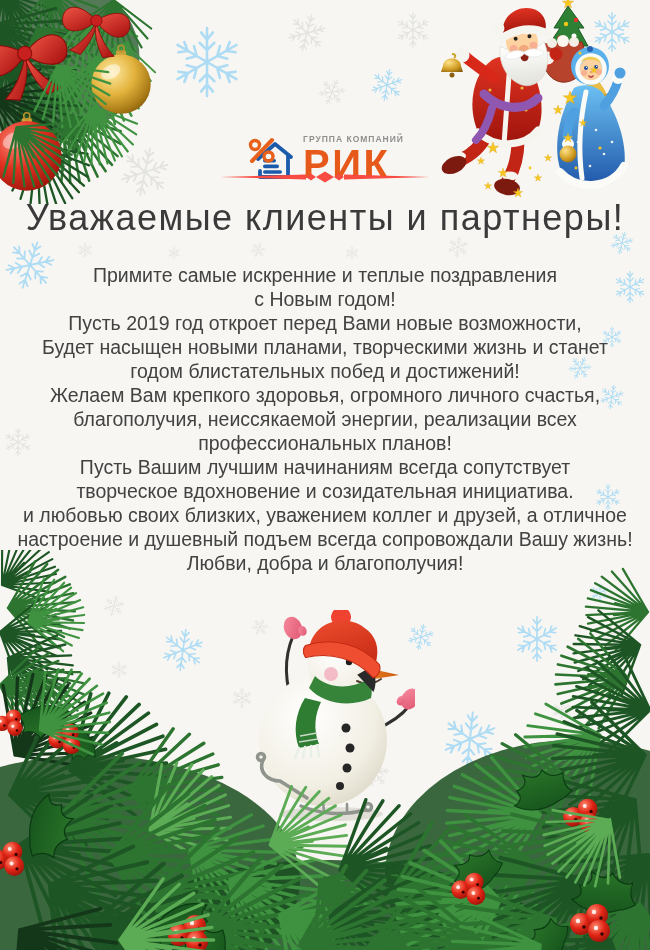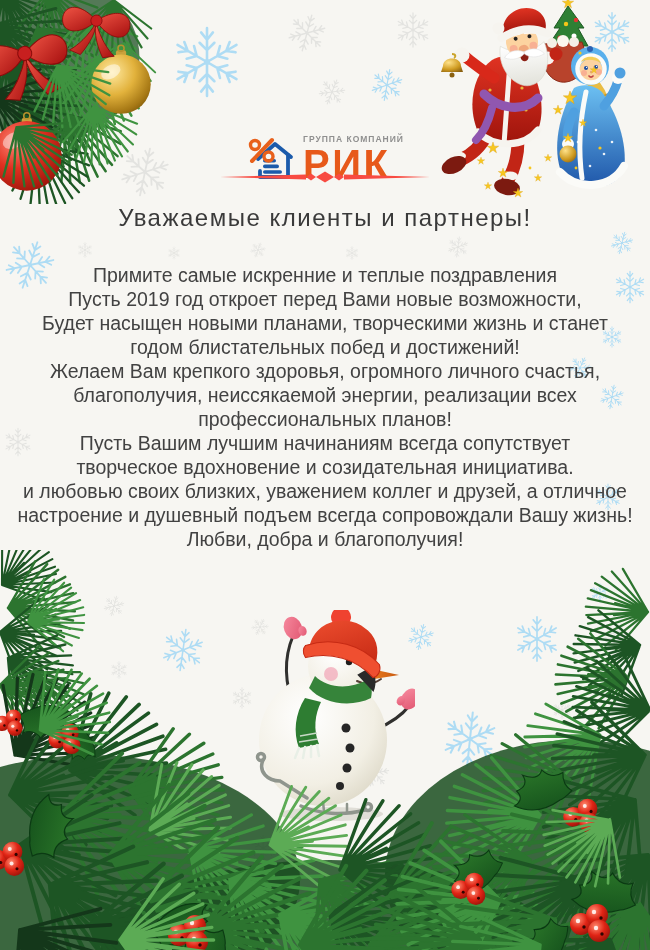--- a/index.html
+++ b/index.html
@@ -12,21 +12,21 @@
 
   .logo{position:absolute;top:110px;left:0;right:0;display:flex;justify-content:center;
         align-items:center;gap:9px;z-index:3;margin-top:24px;}
   .logo-txt{display:flex;flex-direction:column;}
   .logo-top{font-size:8.5px;font-weight:bold;letter-spacing:1px;color:#8f8f8f;}
   .logo-brand{font-size:40px;font-weight:bold;letter-spacing:2.5px;color:#e7591a;line-height:1.0;}
 
   .divider{position:absolute;top:169px;left:50%;transform:translateX(-50%);z-index:3;}
 
   .title{position:absolute;top:196px;left:0;right:0;text-align:center;z-index:3;
-         font-size:24px;letter-spacing:1.5px;color:#3a3a3a;white-space:nowrap;line-height:44px;}
+         font-size:36px;letter-spacing:1.5px;color:#3a3a3a;white-space:nowrap;line-height:44px;}
 
   .greeting{position:absolute;top:263px;left:0;right:0;text-align:center;z-index:3;
             font-size:19.5px;line-height:24px;color:#424242;}
   .gl{white-space:nowrap;}
 
   .tl-deco{left:-4px;top:-6px;width:205px;height:210px;z-index:4;}
   .santa{left:430px;top:-2px;width:220px;height:207px;z-index:4;}
   .snowman{left:243px;top:610px;width:172px;height:212px;z-index:4;}
   .garland{left:0;top:550px;width:650px;height:400px;z-index:5;}
 </style>
@@ -353,20 +353,21 @@
         <polygon points="96,8 105,2.5 114,8 105,13.5"></polygon>
         <polygon points="114,8 119,4.5 124,8 119,11.5"></polygon>
       </g>
     </svg>
   </div>
 
   <div class="title">Уважаемые клиенты и партнеры!</div>
 
   <div class="greeting">
     <div class="gl">Примите самые искренние и теплые поздравления</div>
+    <div class="gl">с Новым годом!</div>
     <div class="gl">Пусть 2019 год откроет перед Вами новые возможности,</div>
     <div class="gl">Будет насыщен новыми планами, творческими жизнь и станет</div>
     <div class="gl">годом блистательных побед и достижений!</div>
     <div class="gl">Желаем Вам крепкого здоровья, огромного личного счастья,</div>
     <div class="gl">благополучия, неиссякаемой энергии, реализации всех</div>
     <div class="gl">профессиональных планов!</div>
     <div class="gl">Пусть Вашим лучшим начинаниям всегда сопутствует</div>
     <div class="gl">творческое вдохновение и созидательная инициатива.</div>
     <div class="gl">и любовью своих близких, уважением коллег и друзей, а отличное</div>
     <div class="gl">настроение и душевный подъем всегда сопровождали Вашу жизнь!</div>

